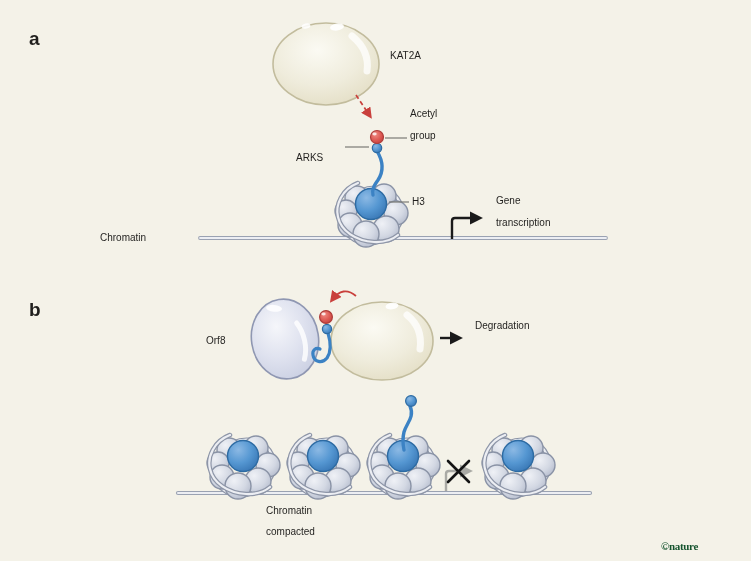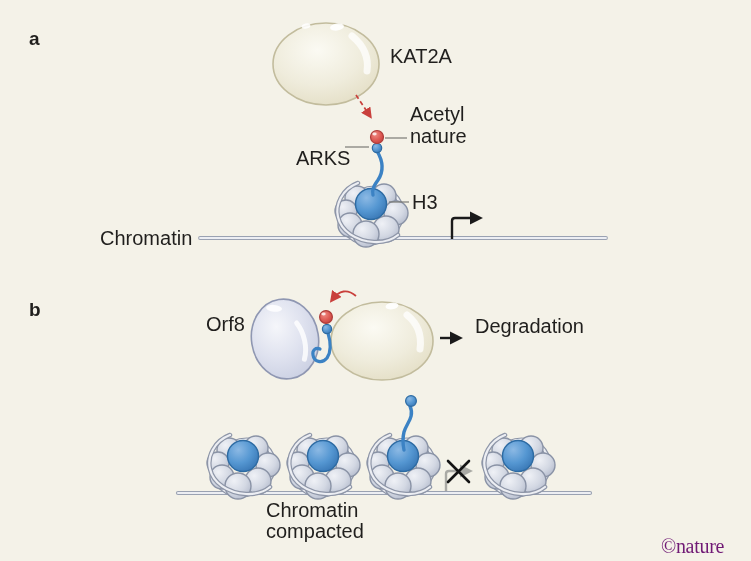--- a/index.html
+++ b/index.html
@@ -7,35 +7,35 @@
     position:relative;
     width:751px;height:561px;
     background:#f4f2e8;
     font-family:"Liberation Sans", sans-serif;
     color:#201f1d;
     overflow:hidden;
   }
   .art{position:absolute;left:0;top:0;}
   .lbl{
     position:absolute;
-    font-size:20px;
+    font-size:10px;
     line-height:22px;
     white-space:pre-line;
     color:#201f1d;
   }
   .single{line-height:16px;white-space:nowrap;}
   .panel-letter{
     font-size:19px;font-weight:bold;line-height:19px;
     letter-spacing:.2px;
   }
   .tight{line-height:21px;}
   .credit{
     font-family:"Liberation Serif", serif;
-    font-size:20px;font-weight:normal;
-    color:#701a75;line-height:16px;letter-spacing:-0.3px;
+    font-size:11px;font-weight:bold;
+    color:#14532d;line-height:16px;letter-spacing:-0.3px;
   }
 </style>
 </head>
 <body>
 
 <div class="canvas">
 
   <svg class="art" width="751" height="561" viewBox="0 0 751 561">
     <defs>
       <radialGradient id="gCream" cx="42%" cy="33%" r="78%">
@@ -168,32 +168,34 @@
 
       <path d="M440,338 H459" fill="none" stroke="#1a1a1a" stroke-width="2.4" marker-end="url(#mBlack)"></path>
     </g>
   </svg>
 
   <div class="lbl panel-letter" style="left:29px;top:29px">a</div>
 
   <div class="lbl single" style="left:390px;top:48px">KAT2A</div>
 
   <div class="lbl" style="left:410px;top:103px">Acetyl
-nature</div>
+group</div>
 
   <div class="lbl single" style="left:296px;top:150px">ARKS</div>
 
   <div class="lbl single" style="left:412px;top:194px">H3</div>
 
+  <div class="lbl" style="left:496px;top:190px">Gene
+transcription</div>
 
   <div class="lbl single" style="left:100px;top:230px">Chromatin</div>
 
   <div class="lbl panel-letter" style="left:29px;top:300px">b</div>
 
-  <div class="lbl single" style="left:206px;top:316px">Orf8</div>
+  <div class="lbl single" style="left:206px;top:333px">Orf8</div>
 
   <div class="lbl single" style="left:475px;top:318px">Degradation</div>
 
   <div class="lbl tight" style="left:266px;top:500px">Chromatin
 compacted</div>
 
   <div class="lbl single credit" style="left:661px;top:538px">©nature</div>
 </div>
 
 </body></html>

